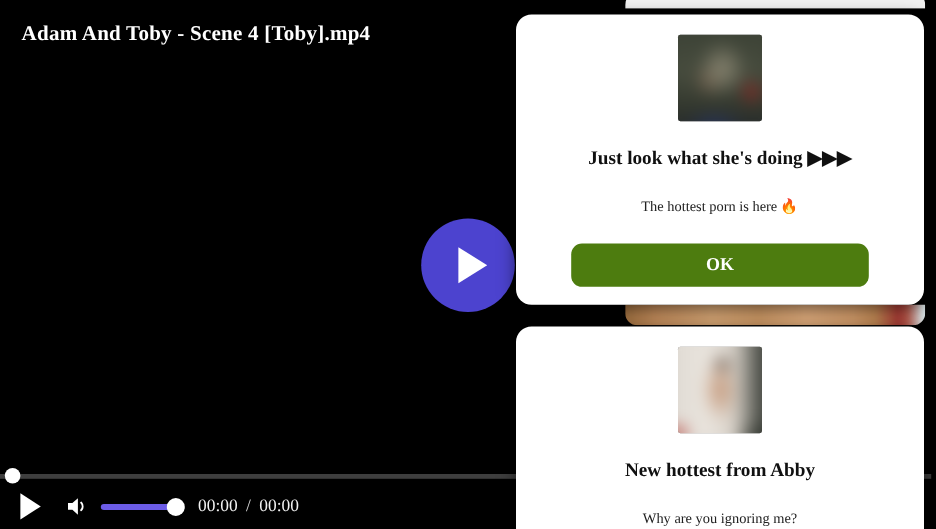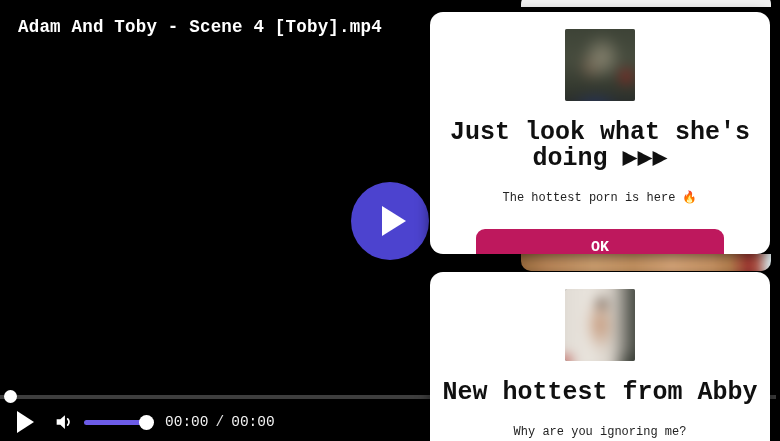--- a/index.html
+++ b/index.html
@@ -1,17 +1,17 @@
 <!DOCTYPE html>
 <html><head>
 <meta charset="utf-8">
 <style>
   html,body{margin:0;padding:0;background:#000;}
   .stage{position:relative;width:776px;height:441px;overflow:hidden;background:#000;
-         font-family:Liberation Mono, monospace;}
+         font-family:Liberation Serif, serif;}
 
   
   .video-title{position:absolute;left:18px;top:17px;color:#fff;font-size:17.5px;
                font-weight:bold;letter-spacing:.2px;white-space:nowrap;}
   .big-play{position:absolute;left:351px;top:182px;width:78px;height:78px;border-radius:50%;
             border:none;background:#4c43cf;cursor:pointer;display:flex;align-items:center;
             justify-content:center;padding:0;}
   .big-play .tri{width:0;height:0;border-left:24px solid #fff;border-top:15px solid transparent;
                  border-bottom:15px solid transparent;margin-left:8px;}
 
@@ -58,25 +58,25 @@
       radial-gradient(16px 18px at 40% 52%,#6e5c4a 0%,rgba(110,92,74,0) 85%),
       radial-gradient(12px 14px at 78% 62%,#8e2420 0%,rgba(142,36,32,0) 85%),
       radial-gradient(30px 16px at 45% 92%,#25335c 0%,rgba(37,51,92,0) 85%),
       linear-gradient(180deg,#3a4034 0%,#474c3e 45%,#33382e 75%,#23262a 100%);}
   .thumb-2::before{background:
       radial-gradient(18px 34px at 50% 50%,#c29272 0%,rgba(194,146,114,0) 80%),
       radial-gradient(10px 10px at 52% 28%,#3a2e26 0%,rgba(58,46,38,0) 85%),
       radial-gradient(14px 12px at 12% 88%,#b3342e 0%,rgba(179,52,46,0) 85%),
       radial-gradient(24px 20px at 86% 92%,#2e332c 0%,rgba(46,51,44,0) 85%),
       linear-gradient(90deg,#ded9d2 0%,#e9e4dd 40%,#d9d2c9 62%,#4a4d46 86%,#3c3f3a 100%);}
-  .popup-headline{margin-top:19px;font-size:25px;line-height:26px;font-weight:bold;
+  .popup-headline{margin-top:19px;font-size:16px;line-height:26px;font-weight:bold;
                   color:#101010;padding:0 10px;}
   .popup-subtext{margin-top:15px;font-size:12px;line-height:22px;color:#222;}
   .ok-button{display:block;margin:20px auto 0;width:248px;height:36px;border:none;
-             border-radius:9px;background:#be185d;color:#fff;font-size:15px;font-weight:bold;
+             border-radius:9px;background:#4d7c0f;color:#fff;font-size:15px;font-weight:bold;
              font-family:inherit;cursor:pointer;}
 </style>
 </head>
 <body>
 
 <div class="stage">
 
   <div class="video-title">Adam And Toby - Scene 4 [Toby].mp4</div>
 
   <button class="big-play">

